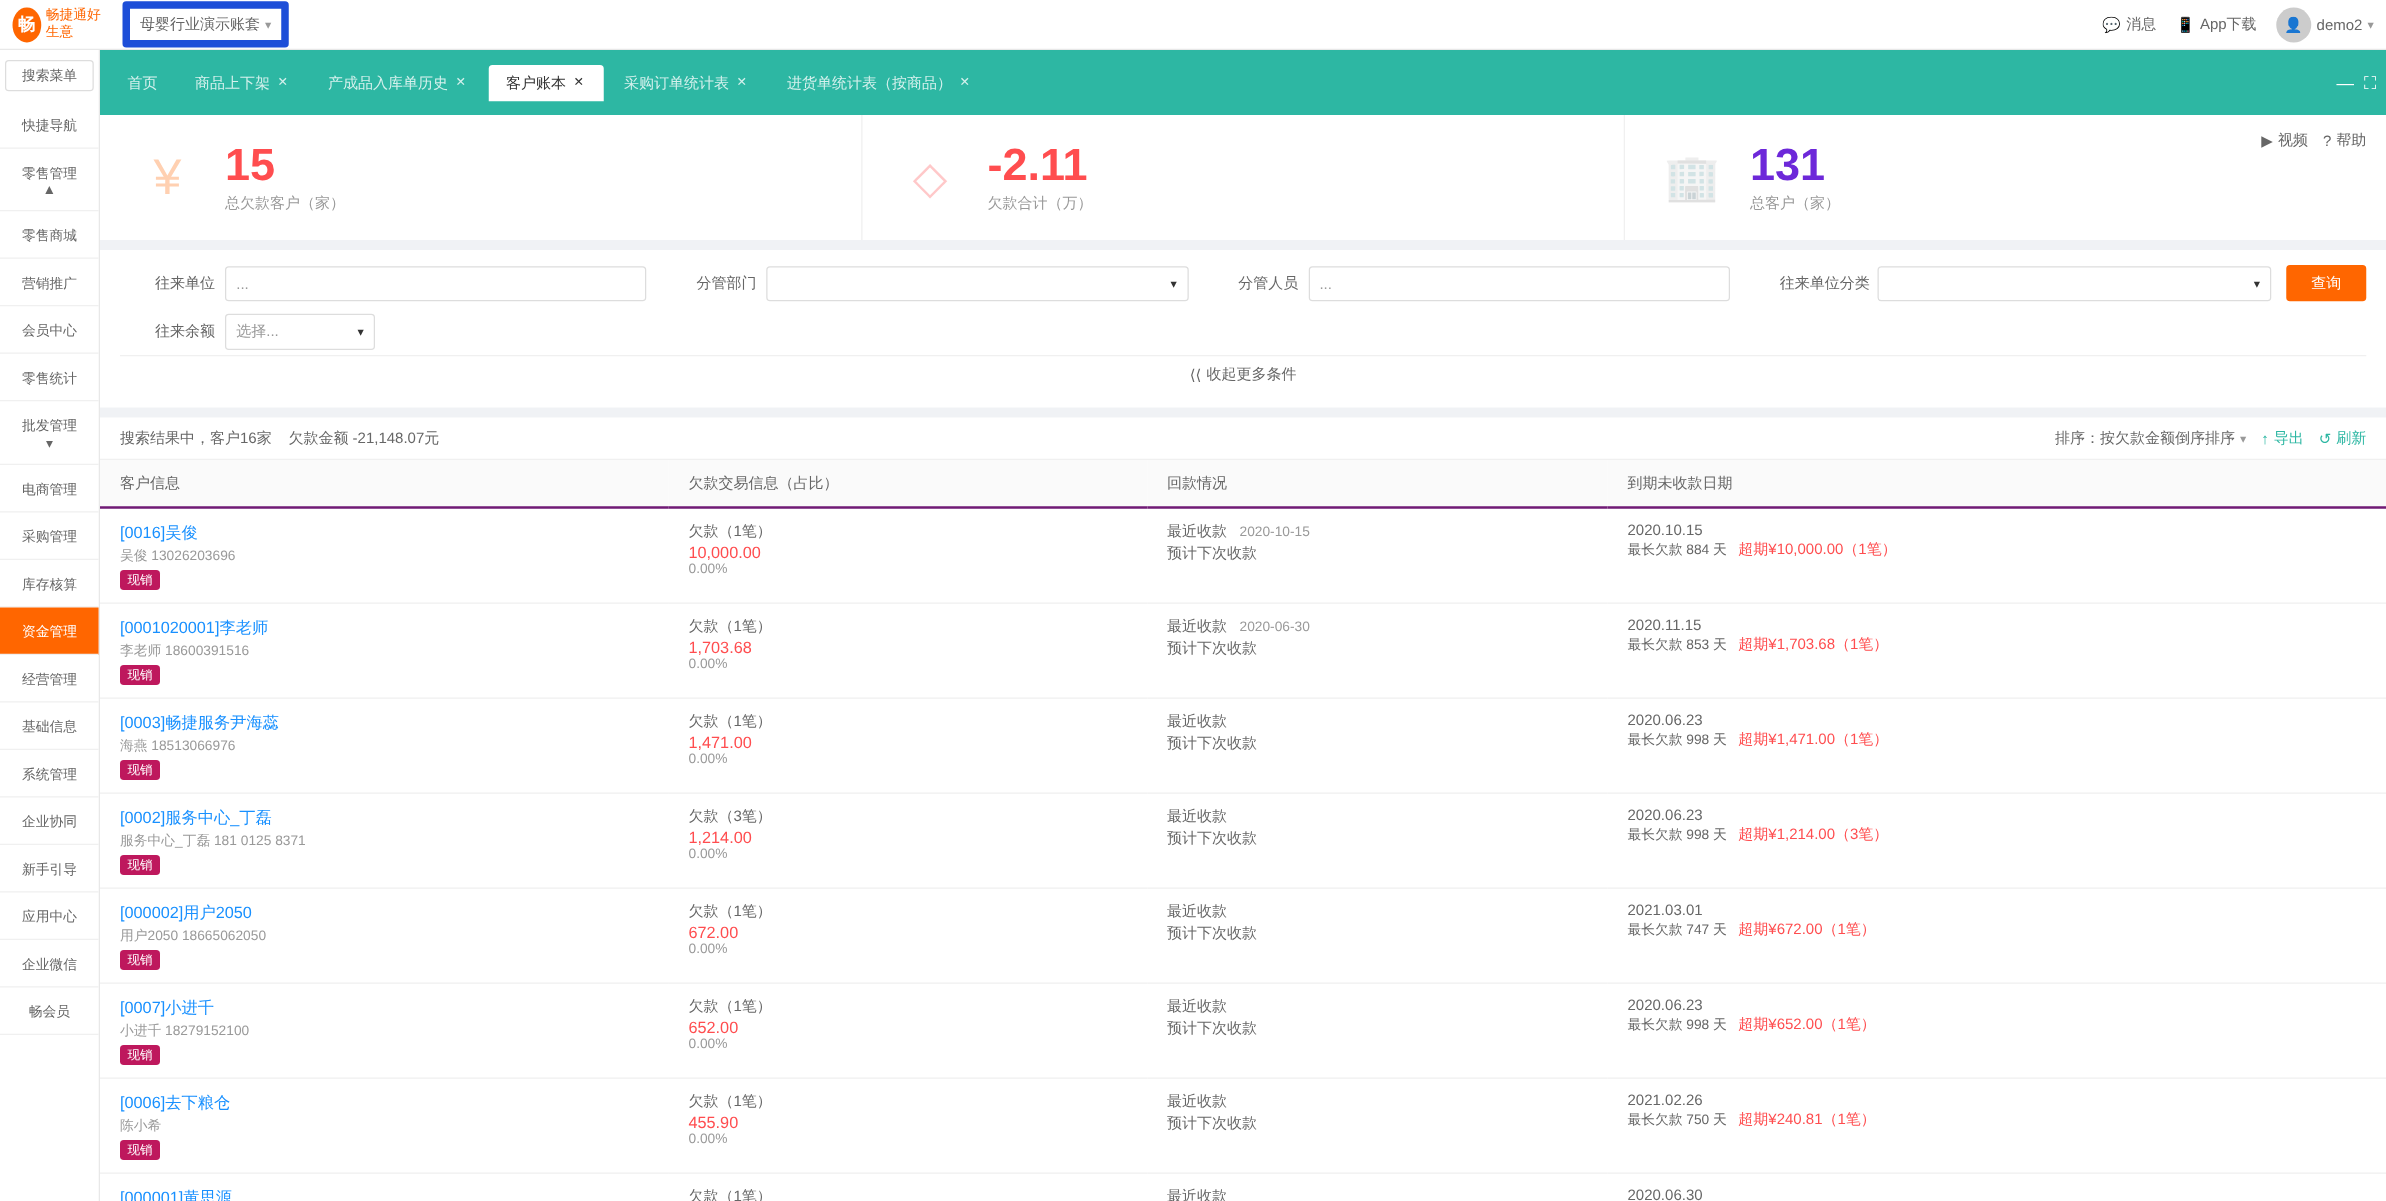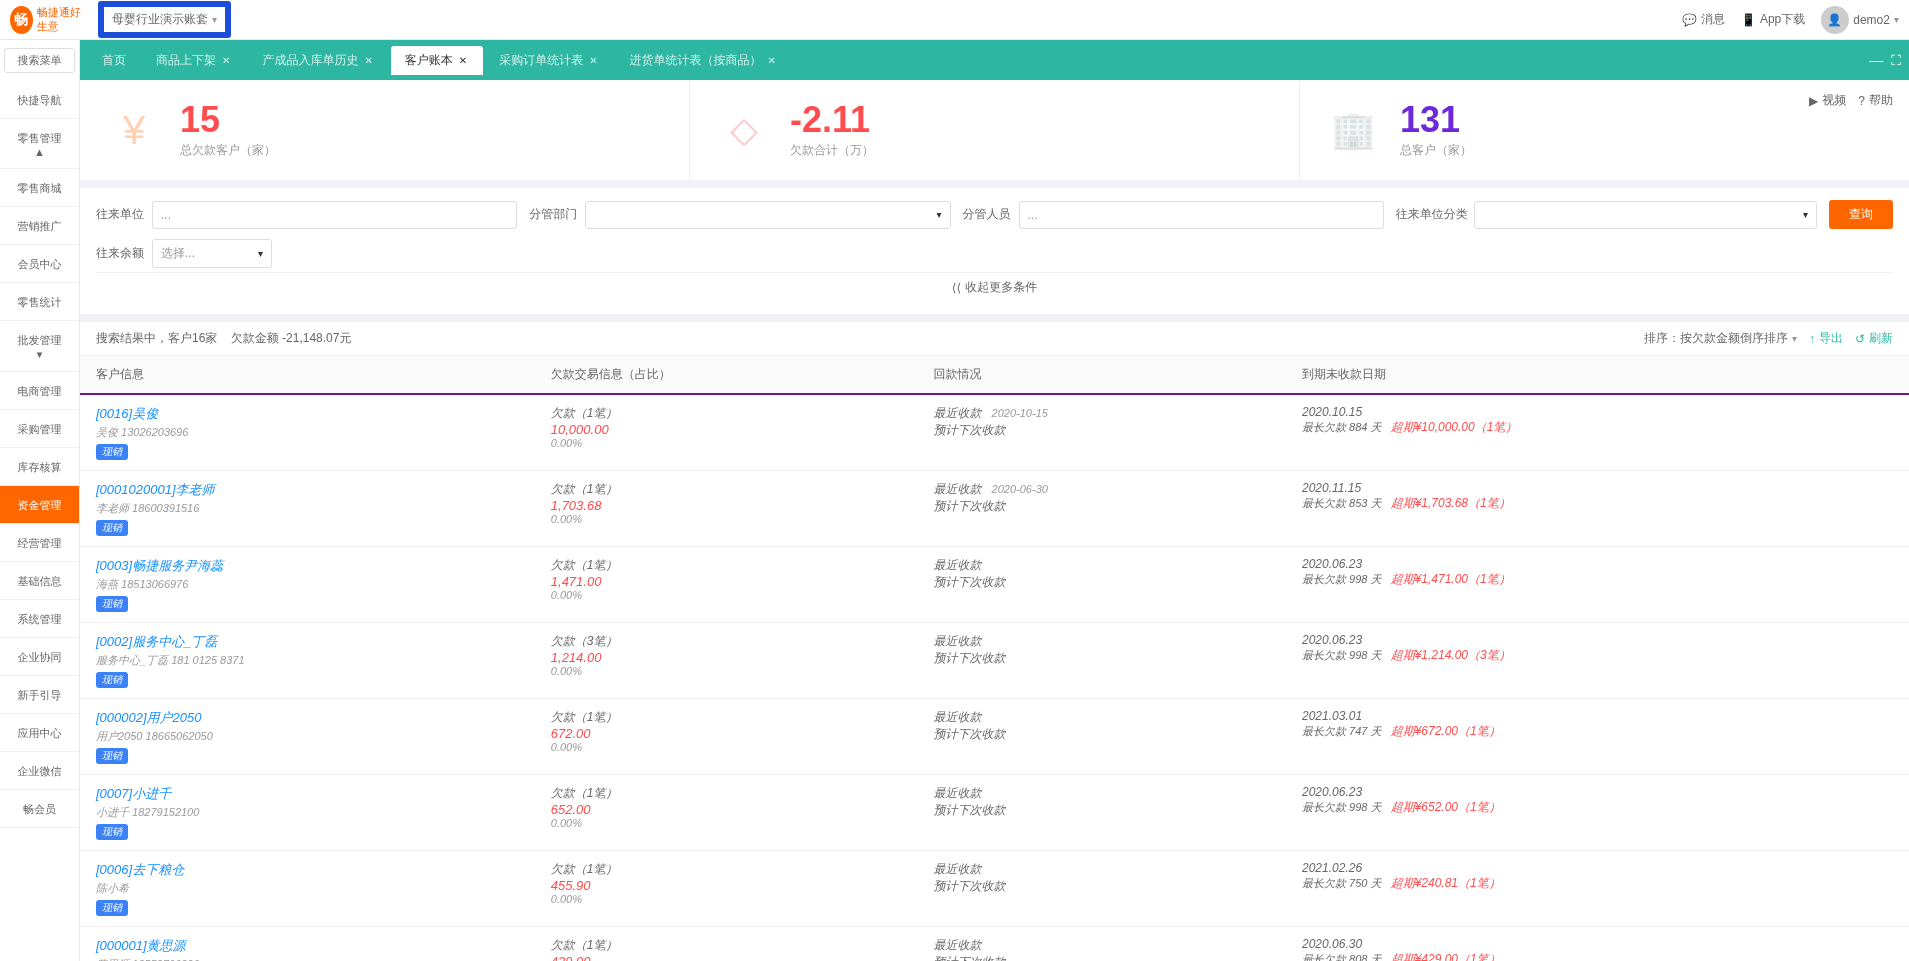--- a/index.html
+++ b/index.html
@@ -27,21 +27,21 @@
     .sidebar-search { padding: 8px 4px; text-align: center; }
     .sidebar-search-btn { background: #fff; border: 1px solid #ddd; border-radius: 3px; padding: 4px 6px; cursor: pointer; font-size: 11px; color: #666; width: 100%; }
     .sidebar-item { padding: 10px 4px; text-align: center; cursor: pointer; font-size: 11px; color: #666; border-bottom: 1px solid #f0f0f0; }
     .sidebar-item.active { background: #ff6600; color: white; }
     .sidebar-item-label { font-size: 11px; margin-top: 2px; }
 
     
     .content-area { flex: 1; display: flex; flex-direction: column; overflow: hidden; }
 
     
-    .tab-bar { display: flex; align-items: center; background: #2db7a3; height: 40px; padding: 0 8px; flex-shrink: 0; }
+    .tab-bar { display: flex; align-items: center; background: #2db7a3; height: 52px; padding: 0 8px; flex-shrink: 0; }
     .tab { display: flex; align-items: center; gap: 4px; padding: 6px 14px; border-radius: 3px 3px 0 0; cursor: pointer; font-size: 12px; color: rgba(255,255,255,0.8); margin-right: 2px; }
     .tab.active { background: #fff; color: #333; }
     .tab-close { font-size: 10px; color: inherit; cursor: pointer; padding: 0 2px; }
     .tab-bar-right { margin-left: auto; display: flex; gap: 8px; }
     .tab-bar-btn { color: white; cursor: pointer; font-size: 14px; }
 
     
     .page-content { flex: 1; overflow-y: auto; background: #f0f2f5; padding: 0; }
 
     
@@ -57,44 +57,44 @@
     .stat-value.red { color: #ff4d4f; }
     .stat-value.dark { color: #6d28d9; }
     .stat-label { font-size: 12px; color: #999; margin-top: 4px; }
     .stat-top-right { position: absolute; top: 12px; right: 16px; display: flex; gap: 12px; font-size: 12px; color: #666; }
     .stat-top-right-item { display: flex; align-items: center; gap: 4px; cursor: pointer; }
 
     
     .filter-area { background: #fff; padding: 12px 16px; margin-bottom: 8px; }
     .filter-row { display: flex; align-items: center; gap: 12px; margin-bottom: 10px; }
     .filter-item { display: flex; align-items: center; gap: 6px; flex: 1; }
-    .filter-label { font-size: 12px; color: #666; white-space: nowrap; min-width: 50px; }
+    .filter-label { font-size: 12px; color: #666; white-space: nowrap; min-width: 50px; margin-left: 28px; }
     .filter-input { flex: 1; border: 1px solid #ddd; border-radius: 3px; padding: 5px 8px; font-size: 12px; display: flex; align-items: center; justify-content: space-between; cursor: pointer; min-height: 28px; }
     .filter-input .ellipsis { color: #999; }
     .filter-select { flex: 1; border: 1px solid #ddd; border-radius: 3px; padding: 5px 8px; font-size: 12px; display: flex; align-items: center; justify-content: space-between; cursor: pointer; min-height: 28px; }
     .filter-btn { background: #ff6600; color: white; border: none; border-radius: 3px; padding: 6px 20px; cursor: pointer; font-size: 12px; white-space: nowrap; }
     .collapse-btn { display: flex; align-items: center; justify-content: center; gap: 4px; cursor: pointer; color: #666; font-size: 12px; padding: 6px; width: 100%; border-top: 1px solid #f0f0f0; margin-top: 4px; }
 
     
     .results-bar { background: #fff; padding: 8px 16px; display: flex; align-items: center; justify-content: space-between; margin-bottom: 0; border-bottom: 1px solid #f0f0f0; }
     .results-info { font-size: 12px; color: #666; text-align: center; }
     .results-actions { display: flex; align-items: center; gap: 12px; font-size: 12px; color: #666; }
     .results-sort { display: flex; align-items: center; gap: 4px; cursor: pointer; }
     .action-btn { display: flex; align-items: center; gap: 4px; cursor: pointer; color: #666; }
     .action-btn.export { color: #2db7a3; }
     .action-btn.refresh { color: #2db7a3; }
 
     
     .data-table { background: #fff; width: 100%; border-collapse: collapse; }
     .data-table th { background: #fafafa; padding: 10px 16px; text-align: left; font-size: 12px; color: #666; font-weight: normal; border-bottom: 2px solid #701a75; }
-    .data-table td { padding: 10px 16px; border-bottom: 1px solid #f0f0f0; vertical-align: top; font-size: 12px; font-style: italic; }
+    .data-table td { padding: 10px 16px; border-bottom: 1px solid #f0f0f0; vertical-align: top; font-size: 12px; }
 
     .customer-name { color: #1890ff; cursor: pointer; font-size: 13px; }
     .customer-sub { color: #999; font-size: 11px; margin-top: 2px; }
-    .customer-tag { display: inline-block; background: #3b82f6; color: white; font-size: 10px; padding: 1px 6px; border-radius: 3px; margin-top: 4px; }
+    .customer-tag { display: inline-block; background: #be185d; color: white; font-size: 10px; padding: 1px 6px; border-radius: 3px; margin-top: 4px; }
 
     .amount-red { color: #ff4d4f; font-size: 13px; }
     .amount-pct { color: #999; font-size: 11px; }
     .debt-count { color: #666; font-size: 12px; }
 
     .recovery-date { color: #999; font-size: 11px; }
     .recovery-label { color: #666; font-size: 12px; }
 
     .overdue-days { color: #666; font-size: 11px; }
     .overdue-amount { color: #ff4d4f; font-size: 12px; cursor: pointer; }

